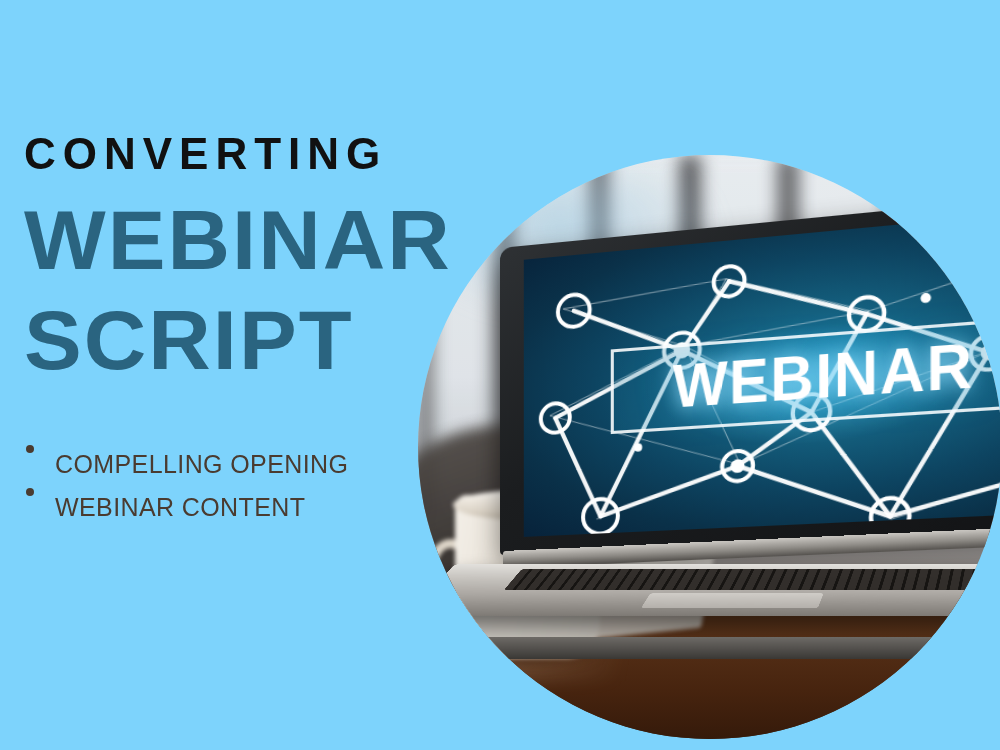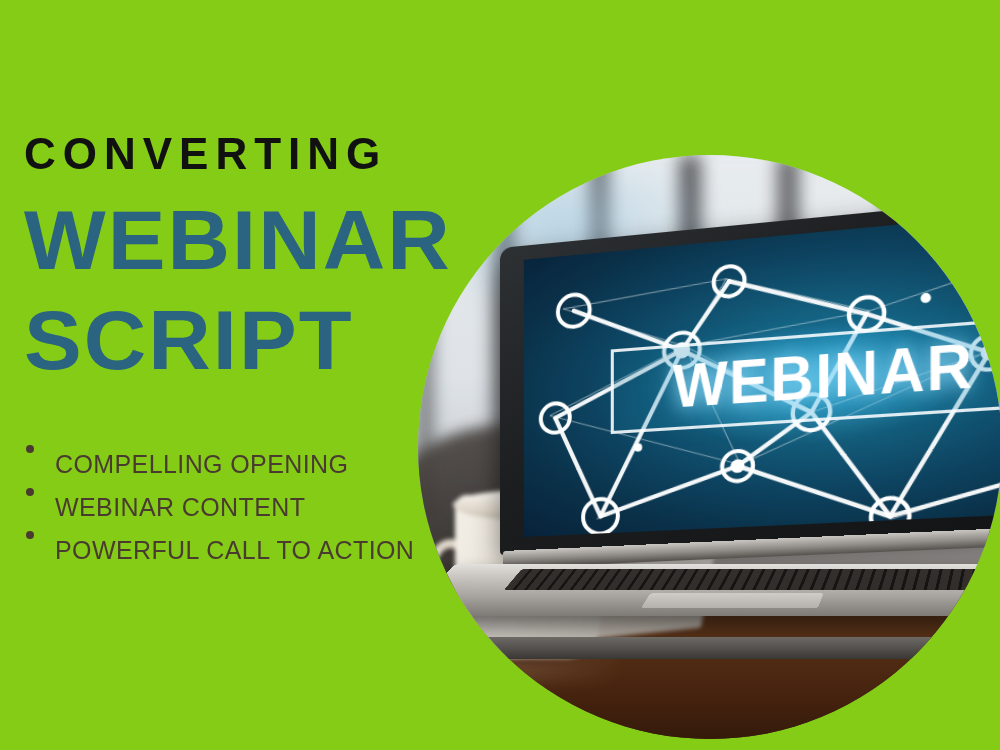--- a/index.html
+++ b/index.html
@@ -5,21 +5,21 @@
   * { margin:0; padding:0; box-sizing:border-box; }
   html, body {
     width:1000px; height:750px;
     background:#ffffff;
     font-family:"Liberation Sans", sans-serif;
     overflow:hidden;
   }
   #slide {
     position:relative;
     width:1000px; height:750px;
-    background:#84cc16;
+    background:#7dd3fc;
     overflow:hidden;
   }
 
   
   .text-block { position:absolute; left:0; top:0; width:470px; height:750px; }
 
   .eyebrow {
     position:absolute; left:24px; top:132px;
     font-size:44px; font-weight:bold;
     letter-spacing:7px;
@@ -256,24 +256,20 @@
       <div class="bullet-row">
         <span class="bullet-dot"></span>
         <span class="bullet-label">COMPELLING OPENING</span>
       </div>
 
       <div class="bullet-row">
         <span class="bullet-dot"></span>
         <span class="bullet-label">WEBINAR CONTENT</span>
       </div>
 
-      <div class="bullet-row">
-        <span class="bullet-dot"></span>
-        <span class="bullet-label">POWERFUL CALL TO ACTION</span>
-      </div>
 
     </div>
   </div>
 
   <div class="photo-circle">
     <div class="photo-inner">
 
       <div class="bg-room"></div>
       <div class="bg-windows"></div>
       <div class="bg-sky"></div>

